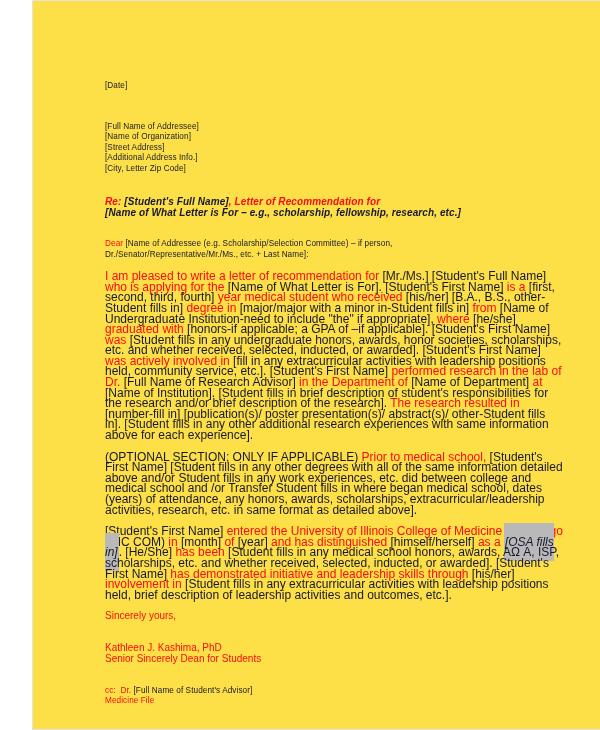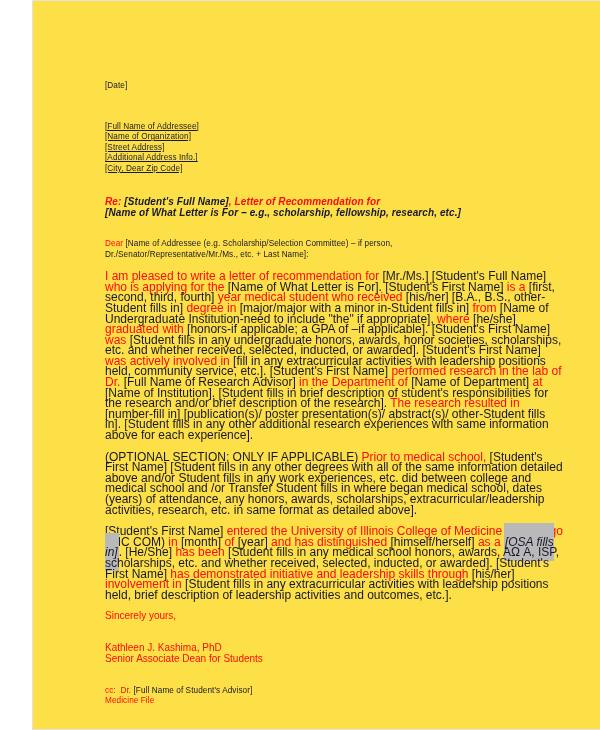--- a/index.html
+++ b/index.html
@@ -42,21 +42,21 @@
   .gap-date { height: 30px; }
   .gap-sm { height: 10.6px; }
   .gap-md { height: 11px; }
   p.para {
     margin: 0;
     font-size: 12px;
     line-height: 10.6px;
     color: #fb0b12;
     text-align: left;
   }
-  .addr-line { white-space: nowrap; text-decoration: underline; }
+  .addr-line { white-space: nowrap; }
   .re-block {
     font-weight: bold;
     font-size: 10px;
     line-height: 11px;
     font-style: italic;
   }
   .sig { font-size: 10px; line-height: 10.6px; color: #fb0b12; }
 </style>
 </head>
 <body>
@@ -66,21 +66,21 @@
 
     <div class="blk">[Date]</div>
 
     <div class="gap-date"></div>
 
     <div class="blk">
       <div class="addr-line">[Full Name of Addressee]</div>
       <div class="addr-line">[Name of Organization]</div>
       <div class="addr-line">[Street Address]</div>
       <div class="addr-line">[Additional Address Info.]</div>
-      <div class="addr-line">[City, Dear Zip Code]</div>
+      <div class="addr-line">[City, Letter Zip Code]</div>
     </div>
 
     <div class="gap-sm"></div>
     <div class="gap-sm"></div>
 
     <div class="blk re-block">
       <div>
         <span class="r">Re:</span><span class="k">&nbsp;</span><span class="k">[Student's Full Name]</span><span class="r">,</span> <span class="r">Letter of Recommendation for</span>
       </div>
       <div class="k">[Name of What Letter is For – e.g., scholarship, fellowship, research, etc.]</div>
@@ -111,21 +111,21 @@
 
     <div class="gap-md"></div>
 
     <div class="sig">Sincerely yours,</div>
 
     <div class="gap-sm"></div>
     <div class="gap-sm"></div>
 
     <div class="sig">
       <div>Kathleen J. Kashima, PhD</div>
-      <div>Senior Associate Dean for Students</div>
+      <div>Senior Sincerely Dean for Students</div>
     </div>
 
     <div class="gap-sm"></div>
     <div class="gap-sm"></div>
 
     <div class="blk">
       <div>
         <span class="r">cc:</span><span>&nbsp;&nbsp;</span><span class="r">Dr.</span>
         <span class="k">[Full Name of Student's Advisor]</span>
       </div>

